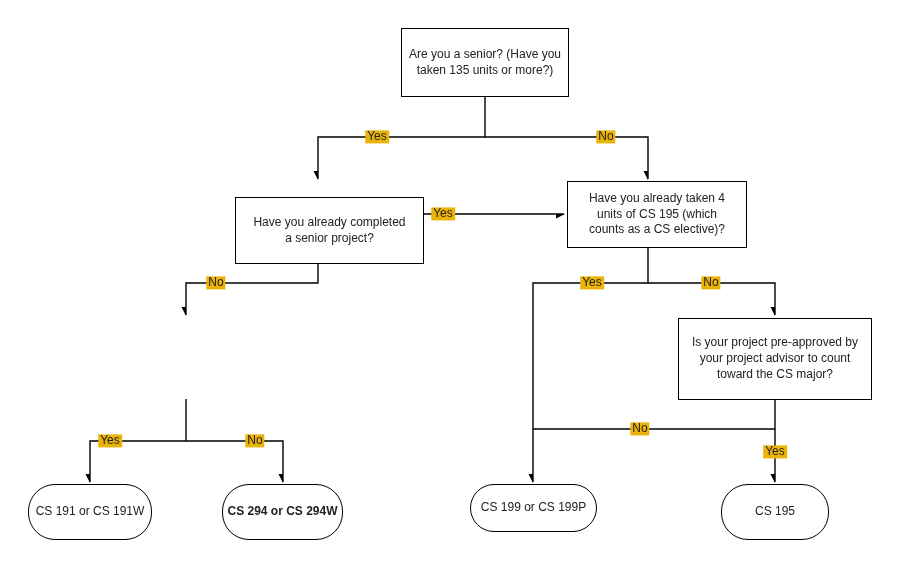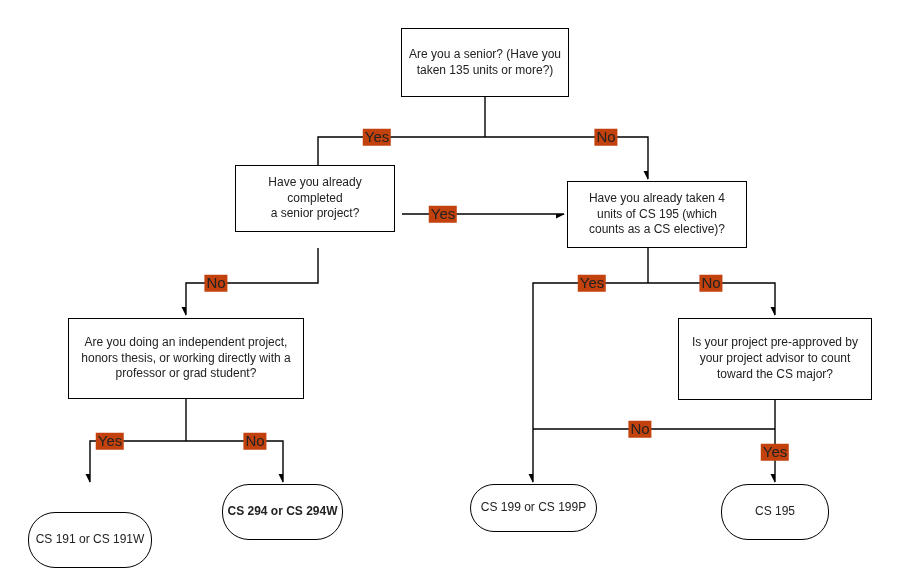--- a/index.html
+++ b/index.html
@@ -36,23 +36,23 @@
     line-height: 1.32;
     color: #222222;
     padding: 2px 3px;
   }
   .terminal {
     border-radius: 27px;
   }
   .edge-label {
     position: absolute;
     transform: translate(-50%, -50%);
-    background: #c2410c;
+    background: #eab308;
     padding: 0 2px;
-    font-size: 15px;
+    font-size: 12px;
     line-height: 1.1;
     color: #222222;
     white-space: nowrap;
   }
 </style>
 </head>
 <body>
 
 <div class="stage">
 
@@ -81,36 +81,33 @@
       <path d="M648 283 L775 283 L775 315" marker-end="url(#arrow)"></path>
 
       <path d="M775 400 L775 482" marker-end="url(#arrow)"></path>
       <path d="M775 429 L533 429"></path>
     </g>
   </svg>
 
   <div class="node" style="left:401px; top:28px; width:168px; height:69px;">Are you a senior? (Have you
 taken 135 units or more?)</div>
 
-  <div class="node" style="left:235px; top:165px; width:160px; height:67px;">Have you already completed
+  <div class="node" style="left:235px; top:197px; width:189px; height:67px;">Have you already completed
 a senior project?</div>
 
   <div class="node" style="left:567px; top:181px; width:180px; height:67px;">Have you already taken 4
 units of CS 195 (which
 counts as a CS elective)?</div>
 
-  <div class="node" style="left:68px; top:318px; width:236px; height:81px;">Are you doing an independent project,
-honors thesis, or working directly with a
-professor or grad student?</div>
 
   <div class="node" style="left:678px; top:318px; width:194px; height:82px;">Is your project pre-approved by
 your project advisor to count
 toward the CS major?</div>
 
-  <div class="node terminal" style="left:28px; top:484px; width:124px; height:56px;margin-top:28px;">CS 191 or CS 191W</div>
+  <div class="node terminal" style="left:28px; top:484px; width:124px; height:56px;">CS 191 or CS 191W</div>
 
   <div class="node terminal" style="left:222px; top:484px; width:121px; height:56px;font-weight:bold;">CS 294 or CS 294W</div>
 
   <div class="node terminal" style="left:470px; top:484px; width:127px; height:48px;">CS 199 or CS 199P</div>
 
   <div class="node terminal" style="left:721px; top:484px; width:108px; height:56px;">CS 195</div>
 
   <span class="edge-label" style="left:377px; top:137px;">Yes</span>
 
   <span class="edge-label" style="left:606px; top:137px;">No</span>

